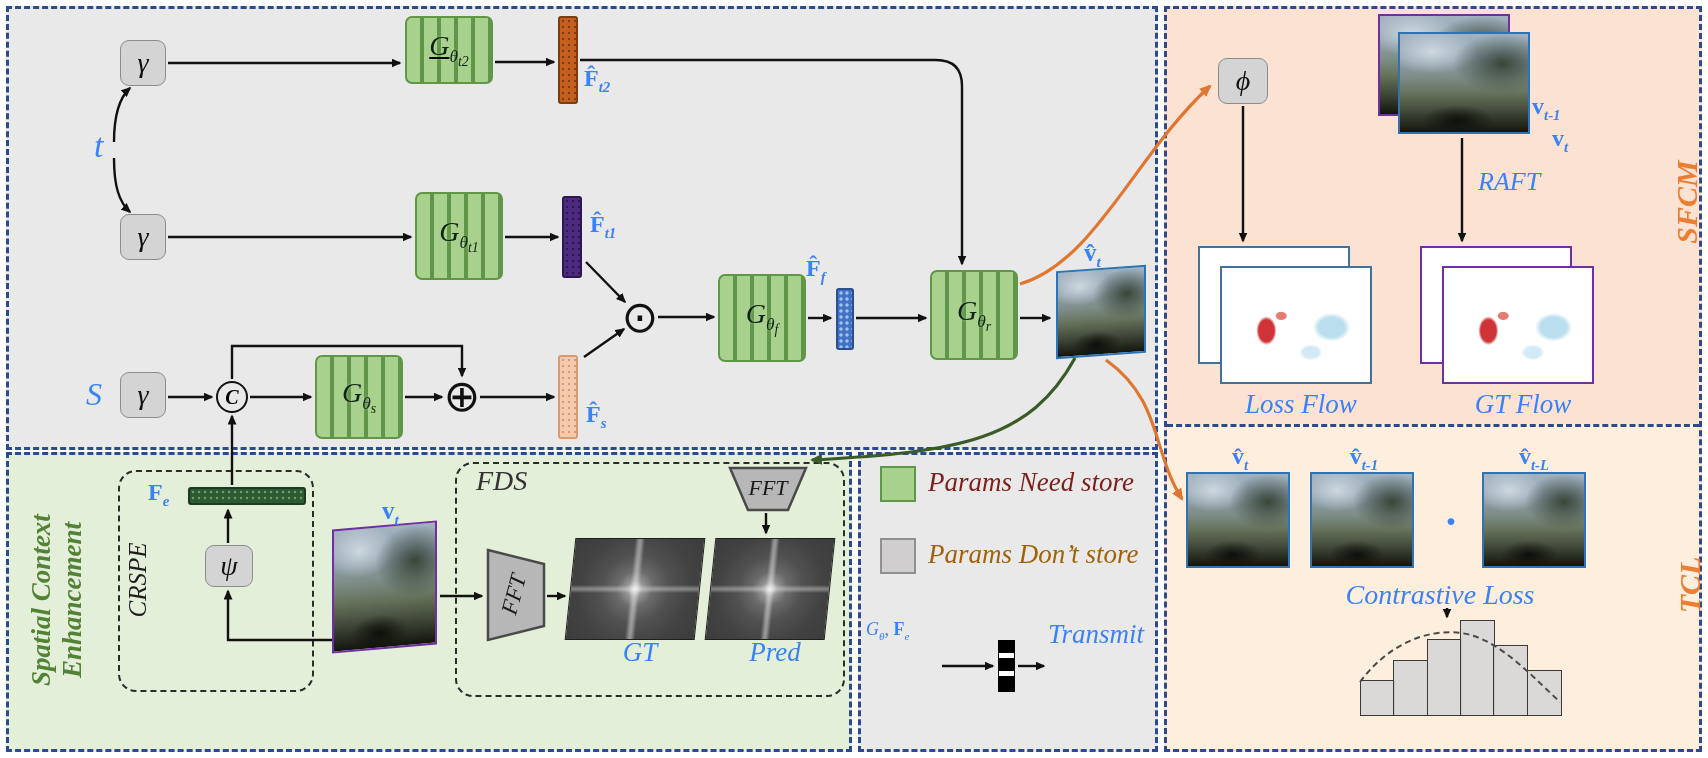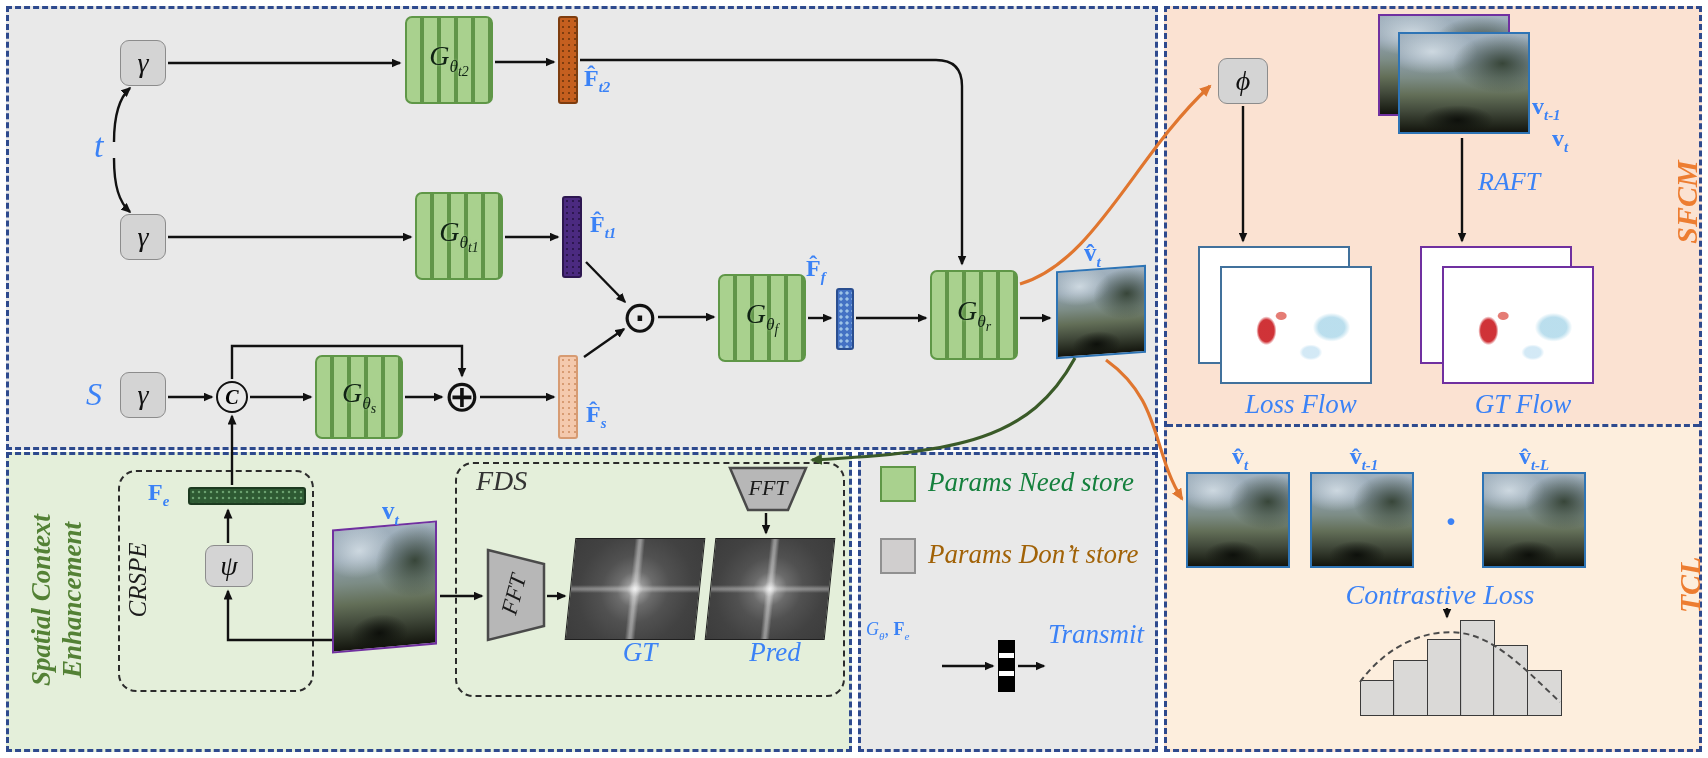--- a/index.html
+++ b/index.html
@@ -95,21 +95,21 @@
   <div class="graybox" style="left:120px;top:40px;width:46px;height:46px;">
       <span>γ</span>
     </div>
   <div class="graybox" style="left:120px;top:214px;width:46px;height:46px;">
       <span>γ</span>
     </div>
   <div class="graybox" style="left:120px;top:372px;width:46px;height:46px;">
       <span>γ</span>
     </div>
 
-  <div class="stack" style="left:405px;top:16px;width:88px;height:88px;">
+  <div class="stack" style="left:405px;top:16px;width:88px;height:68px;text-decoration:underline;">
     <span class="slab"><span class="it">G</span><sub><span class="it">θ</span><sub class="it">t2</sub></sub></span>
   </div>
   <div class="stack" style="left:415px;top:192px;width:88px;height:88px;">
     <span class="slab"><span class="it">G</span><sub><span class="it">θ</span><sub class="it">t1</sub></sub></span>
   </div>
   <div class="stack" style="left:315px;top:355px;width:88px;height:84px;">
     <span class="slab"><span class="it">G</span><sub><span class="it">θ</span><sub class="it">s</sub></sub></span>
   </div>
   <div class="stack" style="left:718px;top:274px;width:88px;height:88px;">
     <span class="slab"><span class="it">G</span><sub><span class="it">θ</span><sub class="it">f</sub></sub></span>
@@ -174,21 +174,21 @@
   <div class="spectrum" style="left:710px;top:538px;width:120px;height:102px;"></div>
   <div class="lab it" style="left:600px;top:638px;width:80px;text-align:center;font-size:27px;">GT</div>
   <div class="lab it" style="left:730px;top:638px;width:90px;text-align:center;font-size:27px;">Pred</div>
 
   <svg class="abs" style="left:728px;top:466px;" width="80" height="46" viewBox="0 0 80 46">
     <polygon points="2,2 78,2 60,44 20,44" fill="#b7b7b7" stroke="#4a4a4a" stroke-width="2.5"></polygon>
     <text x="40" y="24" text-anchor="middle" dominant-baseline="middle" font-family="Liberation Serif, serif" font-style="italic" font-size="22" fill="#1a1a1a">FFT</text>
   </svg>
 
   <div class="swatch" style="left:880px;top:466px;background:#a9d18e;border:2px solid #5f9747;"></div>
-  <div class="lab it" style="left:928px;top:468px;font-size:27px;color:#15803d;font-style:italic;">Params Need store</div>
+  <div class="lab it" style="left:928px;top:468px;font-size:27px;color:#7f1d1d;font-style:italic;">Params Need store</div>
 
   <div class="swatch" style="left:880px;top:538px;background:#d0cece;border:2px solid #909090;"></div>
   <div class="lab it" style="left:928px;top:540px;font-size:27px;color:#a16207;">Params Don’t store</div>
 
   <div class="lab" style="left:866px;top:620px;font-size:18px;">
     <span class="it">G</span><sub>θ</sub><span>,</span>&nbsp;<span class="b">F</span><sub>e</sub>
   </div>
   <div class="barcode" style="left:998px;top:640px;"></div>
   <div class="lab it" style="left:1048px;top:620px;font-size:27px;">Transmit</div>
 

